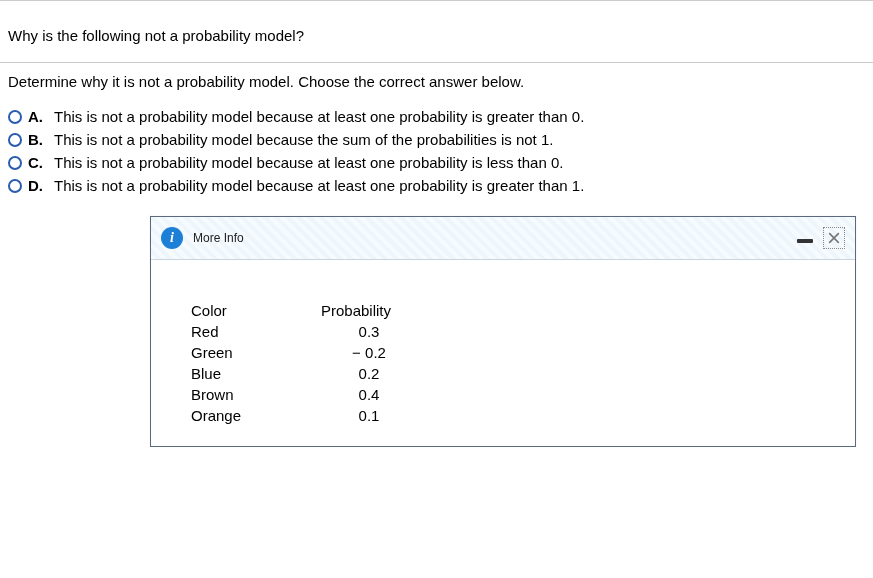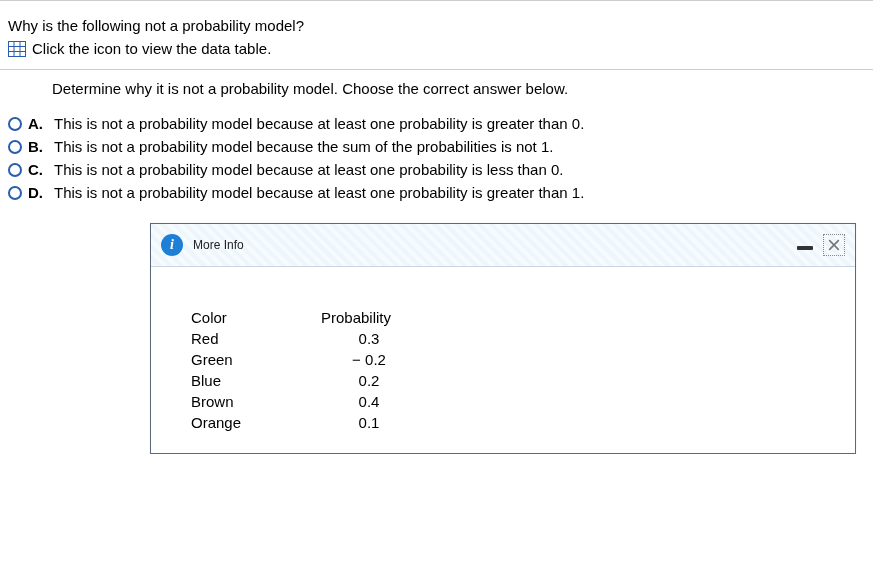--- a/index.html
+++ b/index.html
@@ -10,39 +10,38 @@
     font-size: 15px;
     color: #000;
     background: #fff;
     width: 873px;
   }
   .divider {
     border-top: 1px solid #ccc;
     width: 100%;
   }
   .question-block {
-    padding: 16px 8px 12px 8px;
+    padding: 26px 8px 12px 8px;
   }
   .question-line1 {
     margin-bottom: 6px;
   }
   .icon-link-row {
     display: flex;
     align-items: center;
     gap: 6px;
   }
   .table-icon {
     width: 18px;
     height: 16px;
     flex-shrink: 0;
   }
   .table-icon svg { display: block; }
   .instruction {
     padding: 10px 8px 18px 8px;
-    margin-left: 44px;
   }
   .options {
     padding: 0 8px;
   }
   .option-row {
     display: flex;
     align-items: flex-start;
     gap: 6px;
     margin-bottom: 6px;
   }
@@ -147,32 +146,20 @@
   .data-table td.col-prob { text-align: center; }
   .neg { white-space: nowrap; }
 </style>
 </head>
 <body>
 
 <div class="divider"></div>
 
 <div class="question-block">
   <div class="question-line1">Why is the following not a probability model?</div>
-  <div class="icon-link-row">
-    <span class="table-icon">
-      <svg viewBox="0 0 18 16" width="18" height="16">
-        <rect x="0.5" y="0.5" width="17" height="15" fill="#fff" stroke="#2a5db0"></rect>
-        <line x1="0.5" y1="5.5" x2="17.5" y2="5.5" stroke="#2a5db0"></line>
-        <line x1="0.5" y1="10.5" x2="17.5" y2="10.5" stroke="#2a5db0"></line>
-        <line x1="6" y1="0.5" x2="6" y2="15.5" stroke="#2a5db0"></line>
-        <line x1="12" y1="0.5" x2="12" y2="15.5" stroke="#2a5db0"></line>
-      </svg>
-    </span>
-    <span>Click the icon to view the data table.</span>
-  </div>
 </div>
 
 <div class="divider"></div>
 
 <div class="instruction">Determine why it is not a probability model. Choose the correct answer below.</div>
 
 <div class="options">
   <div class="option-row">
     <span class="radio"></span>
     <span class="opt-letter">A.</span>

